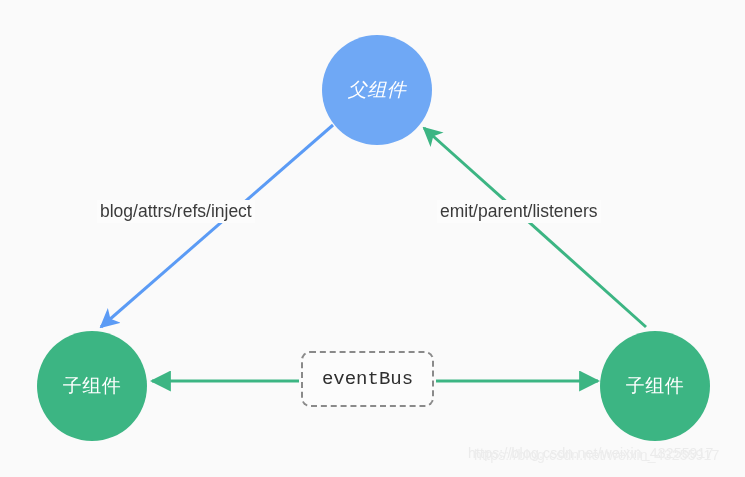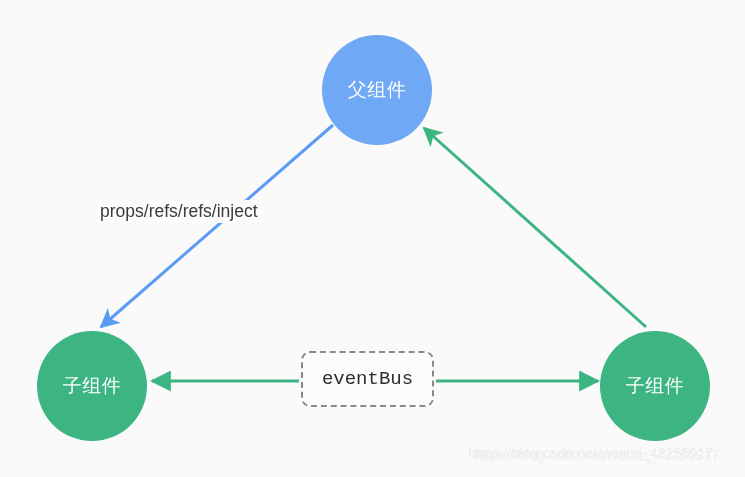--- a/index.html
+++ b/index.html
@@ -33,20 +33,21 @@
     color: #ffffff;
     font-size: 19px;
     letter-spacing: 0.5px;
     white-space: nowrap;
     user-select: none;
   }
   #node-parent {
     left: 322px;
     top: 35px;
     background: #6fa8f5;
+    font-style: italic;
   }
   #node-child-left {
     left: 37px;
     top: 331px;
     background: #3cb583;
   }
   #node-child-right {
     left: 600px;
     top: 331px;
     background: #3cb583;
@@ -139,21 +140,22 @@
   </div>
 
   <div class="node-circle" id="node-child-right">
     <span>子组件</span>
   </div>
 
   <div id="event-bus-box">
     <span>eventBus</span>
   </div>
 
-  <div class="edge-label" id="label-props">props/refs/refs/inject</div>
+  <div class="edge-label" id="label-props">blog/attrs/refs/inject</div>
 
+  <div class="edge-label" id="label-emit">emit/parent/listeners</div>
 
   <div id="watermark">
     <span>https://blog.csdn.net/weixin_43255917</span>
     <span class="wm-dup">https://blog.csdn.net/weixin_43255917</span>
   </div>
 
 </div>
 
 </body></html>

